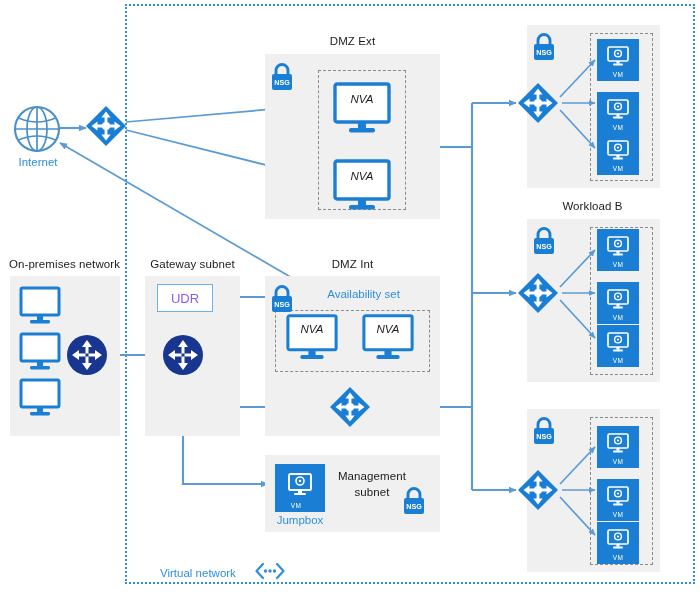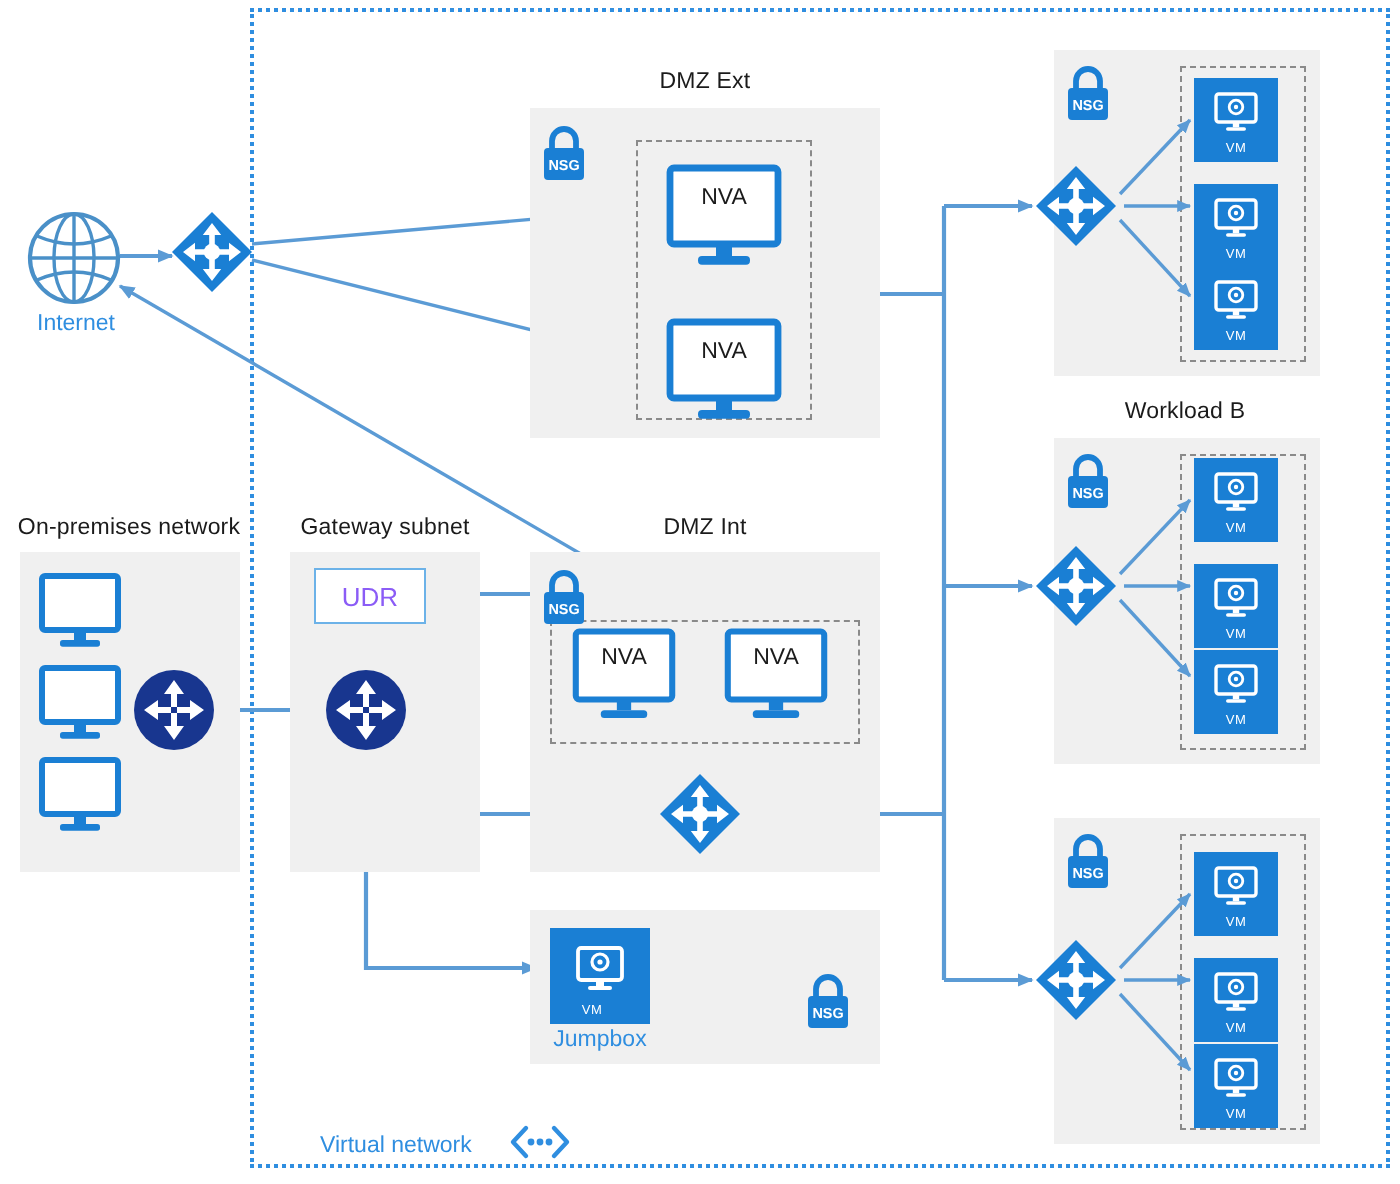--- a/index.html
+++ b/index.html
@@ -12,21 +12,21 @@
         border:2px dotted #2f8ee0;box-sizing:border-box;}
   .subnet{position:absolute;background:#f0f0f0;box-sizing:border-box;}
   .dashbox{position:absolute;border:1.3px dashed #8a8a8a;box-sizing:border-box;}
   .caption{position:absolute;font-size:11.5px;color:#1b1b1b;white-space:nowrap;
            text-align:center;letter-spacing:.1px;}
   .bluelabel{position:absolute;font-size:11.5px;color:#2f8ee0;white-space:nowrap;}
   
   svg.layer{position:absolute;left:0;top:0;width:700px;height:592px;overflow:visible;}
   svg.icon{display:block;overflow:visible;}
   
-  .nva{position:absolute;width:62px;height:56px;}
+  .nva{position:absolute;width:62px;height:56px;font-style:italic;}
   .nva .txt{position:absolute;left:0;top:11px;width:62px;text-align:center;
             font-size:11.5px;color:#1b1b1b;}
   
   .vmtile{position:absolute;width:42px;height:42px;background:#1a7fd4;}
   .vmtile .vmt{position:absolute;left:0;bottom:3px;width:42px;text-align:center;
                font-size:6.5px;color:#ffffff;letter-spacing:.3px;}
   
   .udr{position:absolute;background:#ffffff;border:1.4px solid #6cb2e8;
        box-sizing:border-box;display:flex;align-items:center;justify-content:center;
        font-size:13px;color:#8b5cf6;}
@@ -178,20 +178,21 @@
     <svg class="icon" width="62" height="56" viewBox="0 0 62 56">
       <rect x="4" y="2" width="54" height="38" rx="2" fill="#fff" stroke="#1a7fd4" stroke-width="3.4"></rect>
       <rect x="27" y="40" width="8" height="6" fill="#1a7fd4"></rect>
       <rect x="18" y="46" width="26" height="4.4" rx="2" fill="#1a7fd4"></rect>
     </svg>
     <div class="txt">NVA</div>
   </div>
 
   <div class="caption" style="left:265px;top:258px;width:175px;">DMZ Int</div>
   <div class="subnet" style="left:265px;top:276px;width:175px;height:160px;"></div>
+  <div class="bluelabel" style="left:265px;top:288px;width:175px;text-align:center;padding-left:22px;box-sizing:border-box;">Availability set</div>
   <div class="dashbox" style="left:275px;top:310px;width:155px;height:62px;"></div>
 
   <svg class="icon abs nsg" style="left:269px;top:284px;" viewBox="0 0 26 31">
     <path d="M7 12 L7 8.5 A6 6 0 0 1 19 8.5 L19 12" fill="none" stroke="#1a7fd4" stroke-width="2.9"></path>
     <rect x="3" y="12" width="20" height="16" rx="2" fill="#1a7fd4"></rect>
     <text x="13" y="23" font-size="7.2" fill="#ffffff" text-anchor="middle" font-family="Liberation Sans, sans-serif" font-weight="bold">NSG</text>
   </svg>
 
   <div class="nva" style="left:284px;top:314px;">
     <svg class="icon" width="56" height="50" viewBox="0 0 62 56">
@@ -229,20 +230,21 @@
       <rect x="14" y="6" width="22" height="16" rx="1.6" fill="none" stroke="#ffffff" stroke-width="1.9"></rect>
       <circle cx="25" cy="13" r="4" fill="none" stroke="#ffffff" stroke-width="1.6"></circle>
       <circle cx="25" cy="13" r="1.3" fill="#ffffff"></circle>
       <rect x="23" y="22" width="4" height="3" fill="#ffffff"></rect>
       <rect x="19" y="25" width="12" height="2" rx="1" fill="#ffffff"></rect>
     </svg>
     <div class="vmt">VM</div>
   </div>
   <div class="bluelabel" style="left:273px;top:514px;width:54px;text-align:center;">Jumpbox</div>
 
+  <div class="caption" style="left:332px;top:468px;width:80px;white-space:normal;line-height:16px;">Management subnet</div>
 
   <svg class="icon abs nsg" style="left:401px;top:486px;" viewBox="0 0 26 31">
     <path d="M7 12 L7 8.5 A6 6 0 0 1 19 8.5 L19 12" fill="none" stroke="#1a7fd4" stroke-width="2.9"></path>
     <rect x="3" y="12" width="20" height="16" rx="2" fill="#1a7fd4"></rect>
     <text x="13" y="23" font-size="7.2" fill="#ffffff" text-anchor="middle" font-family="Liberation Sans, sans-serif" font-weight="bold">NSG</text>
   </svg>
 
   <div class="subnet" style="left:527px;top:25px;width:133px;height:163px;"></div>
   <div class="dashbox" style="left:590px;top:33px;width:63px;height:148px;"></div>
   <svg class="icon abs nsg" style="left:531px;top:32px;" viewBox="0 0 26 31">

